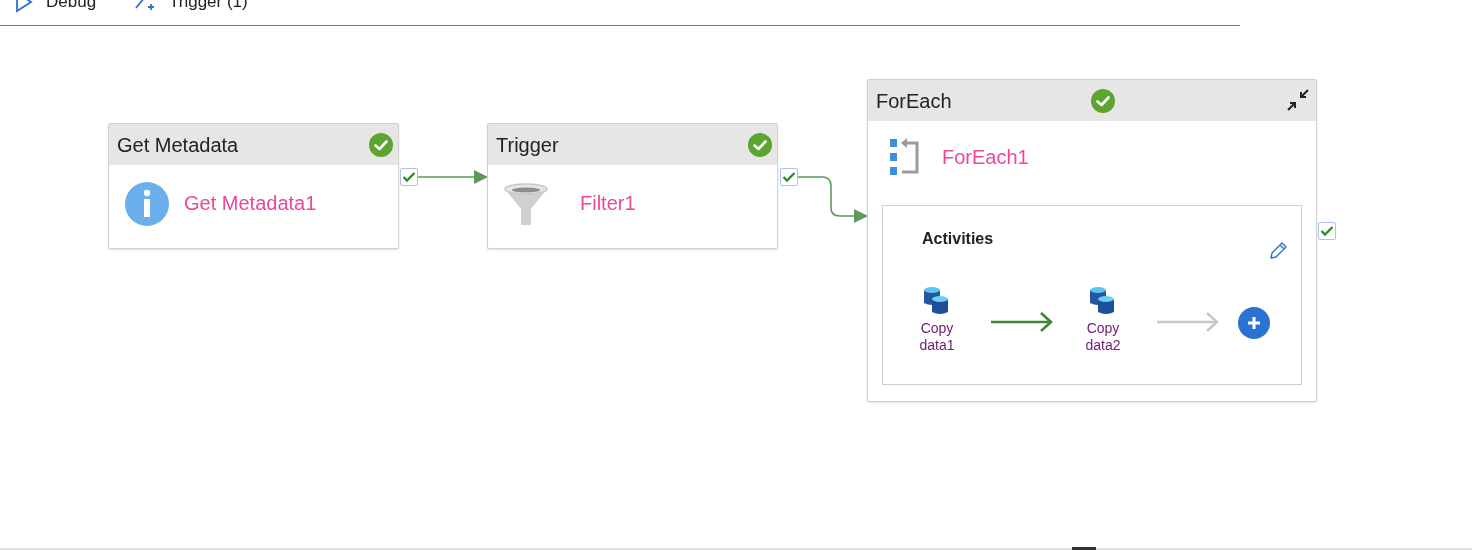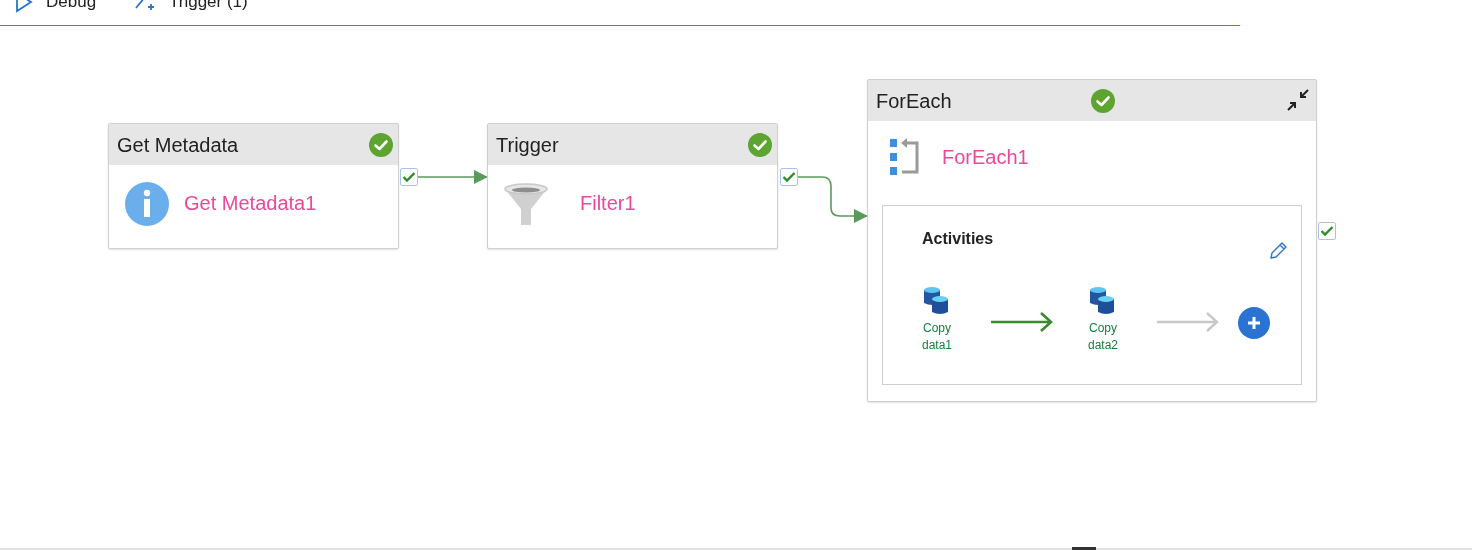--- a/index.html
+++ b/index.html
@@ -29,21 +29,21 @@
   .node-body { position: relative; }
   .node-name { position: absolute; font-size: 20px; color: #ec4899; }
   .out-port {
     position: absolute; width: 16px; height: 16px; border: 1px solid #a9c4ea; background: #fff;
     border-radius: 2px; display: flex; align-items: center; justify-content: center; cursor: pointer;
   }
   .inner {
     position: absolute; border: 1px solid #cfcfcf; background: #fff;
   }
   .inner-title { position: absolute; left: 3px; top: 24px; font-size: 16px; font-weight: bold; color: #222; margin-left: 36px; }
-  .act { position: absolute; text-align: center; font-size: 12px; color: #15803d; line-height: 17px; width: 60px; }
+  .act { position: absolute; text-align: center; font-size: 14px; color: #701a75; line-height: 17px; width: 60px; }
   .act svg { display: block; margin: 0 auto 4px; }
   .add-btn {
     position: absolute; width: 32px; height: 32px; border-radius: 50%; background: #2b73d2;
     display: flex; align-items: center; justify-content: center; cursor: pointer;
   }
 </style>
 </head>
 <body>
 
 <div class="toolbar">

